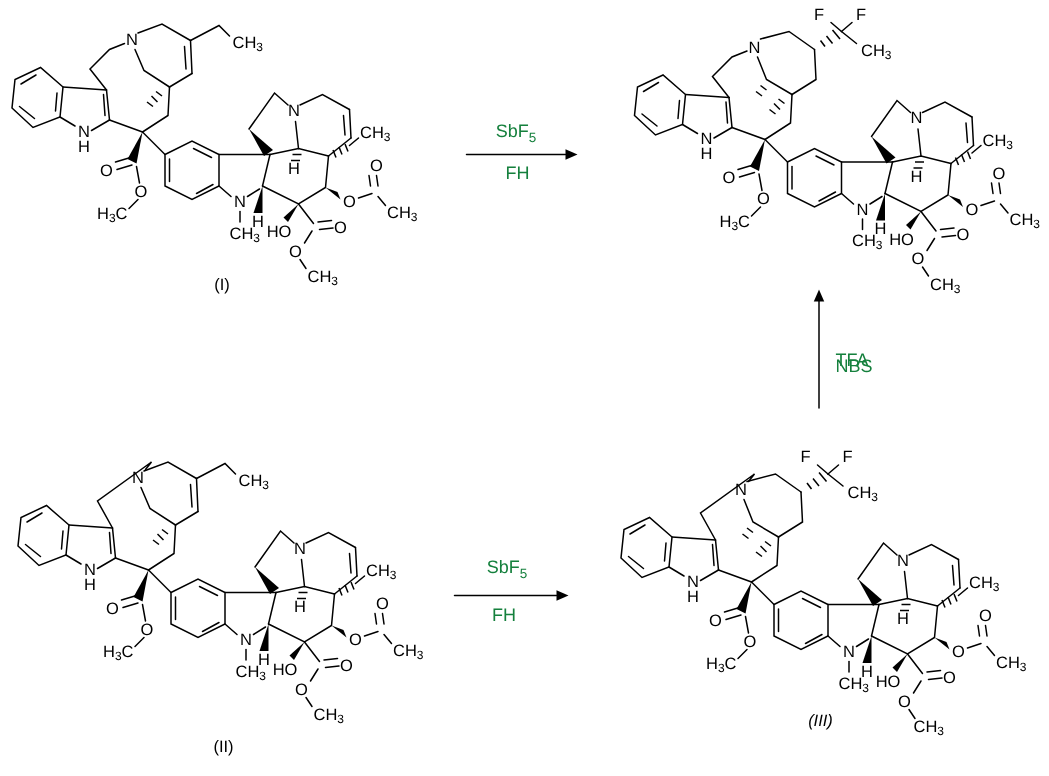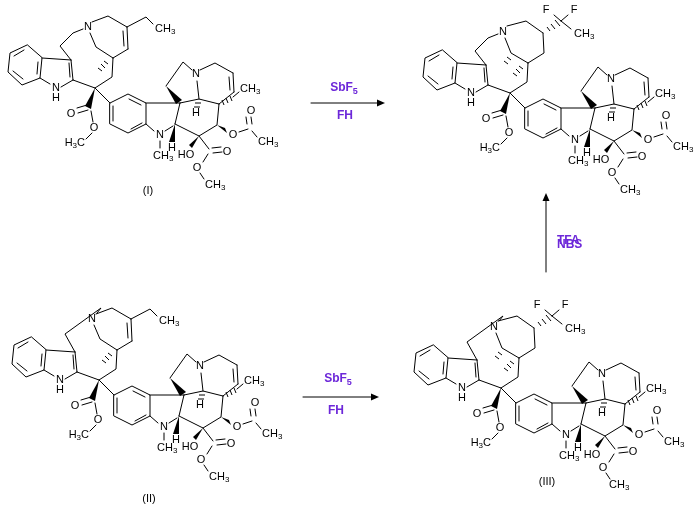--- a/index.html
+++ b/index.html
@@ -4,21 +4,21 @@
 <style>
   html,body{margin:0;padding:0;background:#fff;}
   .canvas{position:relative;width:699px;height:517px;background:#ffffff;overflow:hidden;
           font-family:"Liberation Sans",sans-serif;}
   .canvas svg{position:absolute;left:0;top:0;}
   .bond{stroke:#000;stroke-width:1;fill:none;stroke-linecap:round;}
   .wedge{fill:#000;stroke:none;}
   .tick{stroke:#000;stroke-width:1;fill:none;}
   text.atom{fill:#000;font-family:"Liberation Sans",sans-serif;font-size:11px;}
   text.atom tspan.sub{font-size:8px;}
-  .reagent{position:absolute;font-size:12px;color:#6d28d9;text-align:center;line-height:13px;font-weight:bold;}
+  .reagent{position:absolute;font-size:12px;color:#15803d;text-align:center;line-height:13px;}
   .reagent sub{font-size:9px;}
   .caption{position:absolute;font-size:11px;color:#000;text-align:center;}
 </style>
 </head>
 <body>
 
 <div class="canvas">
 <svg width="699" height="517" viewBox="0 0 699 517">
   <defs>
 
@@ -259,14 +259,14 @@
 
 <div class="reagent" style="left:324px;top:81px;width:40px;"><span>SbF</span><sub>5</sub></div>
 <div class="reagent" style="left:325px;top:109px;width:40px;"><span>FH</span><sub></sub></div>
 <div class="reagent" style="left:318px;top:372px;width:40px;"><span>SbF</span><sub>5</sub></div>
 <div class="reagent" style="left:316px;top:404px;width:40px;"><span>FH</span><sub></sub></div>
 <div class="reagent" style="left:557px;top:234px;text-align:left;">TFA</div>
 <div class="reagent" style="left:557px;top:238px;text-align:right;">NBS</div>
 
 <div class="caption" style="left:128px;top:184px;width:40px;">(I)</div>
 <div class="caption" style="left:129px;top:492px;width:40px;">(II)</div>
-<div class="caption" style="left:527px;top:475px;width:40px;">(III)</div>
+<div class="caption" style="left:527px;top:475px;width:40px;font-style:italic;">(III)</div>
 </div>
 
 </body></html>

